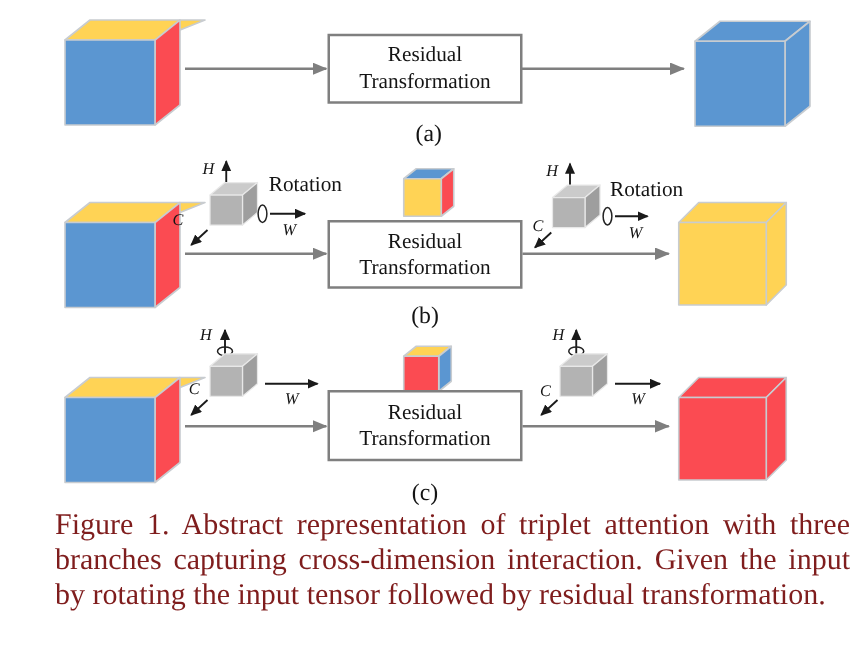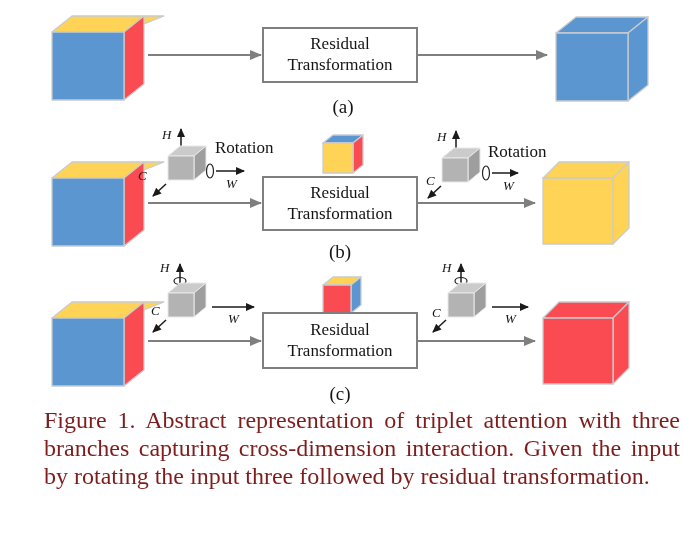--- a/index.html
+++ b/index.html
@@ -163,15 +163,15 @@
         <polygon class="cube-edge" points="613,318 629,302 629,368 613,384" fill="#FB4B52"></polygon>
         <polygon class="cube-edge" points="543,318 613,318 613,384 543,384" fill="#FB4B52"></polygon>
       </g>
       <text class="sub-label" x="340" y="400">(c)</text>
     </g>
   </svg>
 
   <div class="caption">
     <div class="caption-line">Figure 1. Abstract representation of triplet attention with three</div>
     <div class="caption-line">branches capturing cross-dimension interaction.  Given the input</div>
-    <div class="caption-line last">by rotating the input three followed by residual transformation.</div>
+    <div class="caption-line last">by rotating the input tensor followed by residual transformation.</div>
   </div>
 </div>
 
 </body></html>

